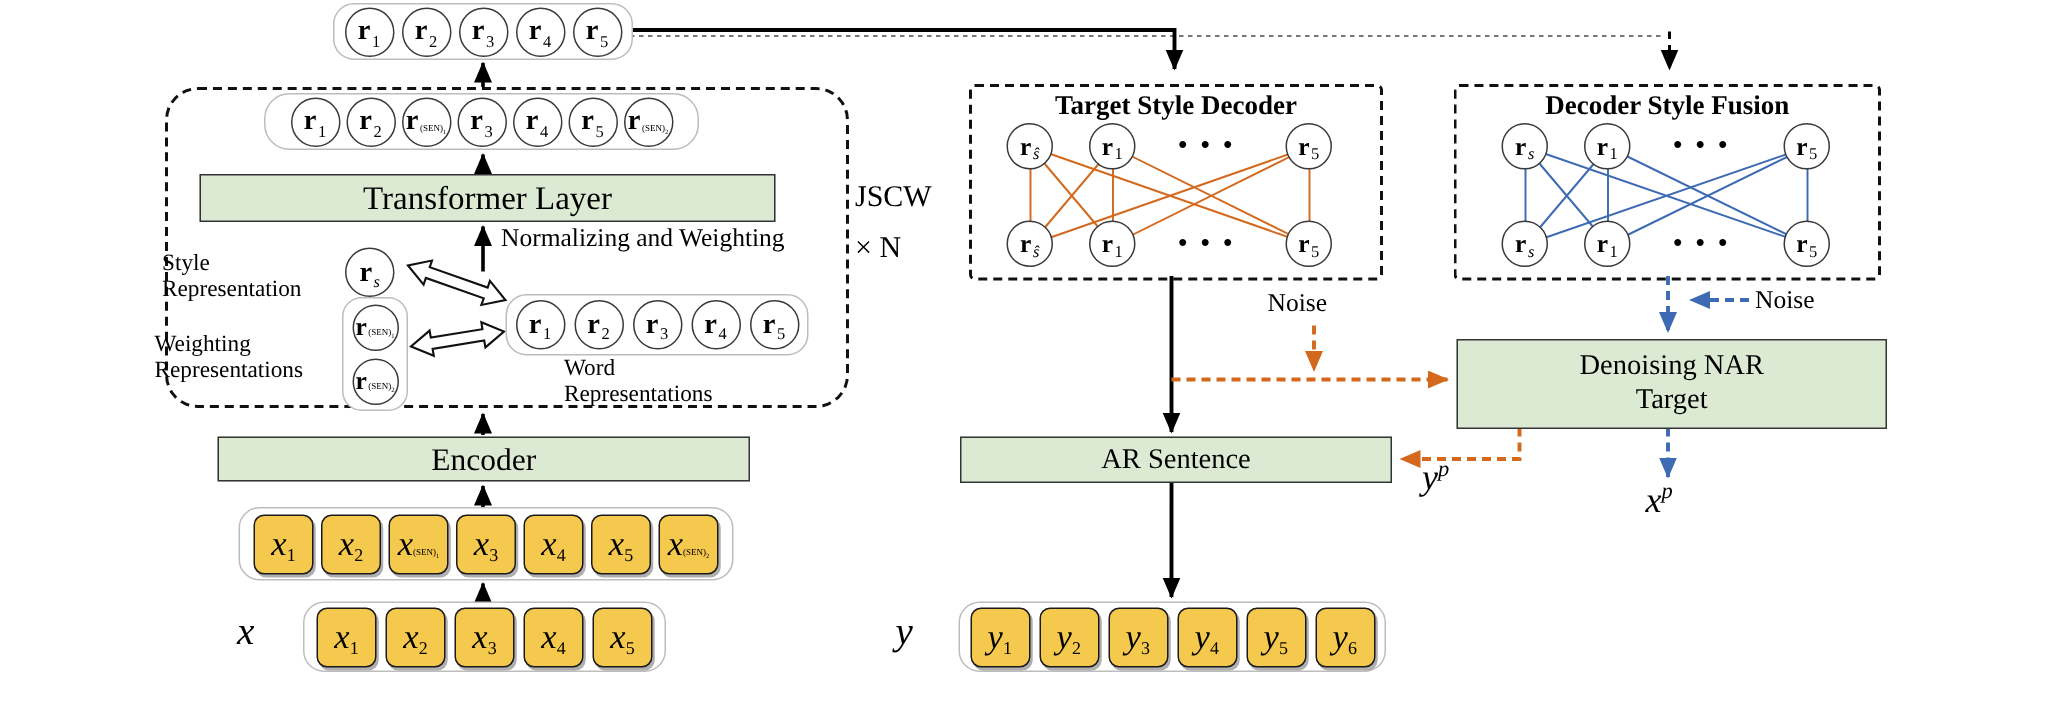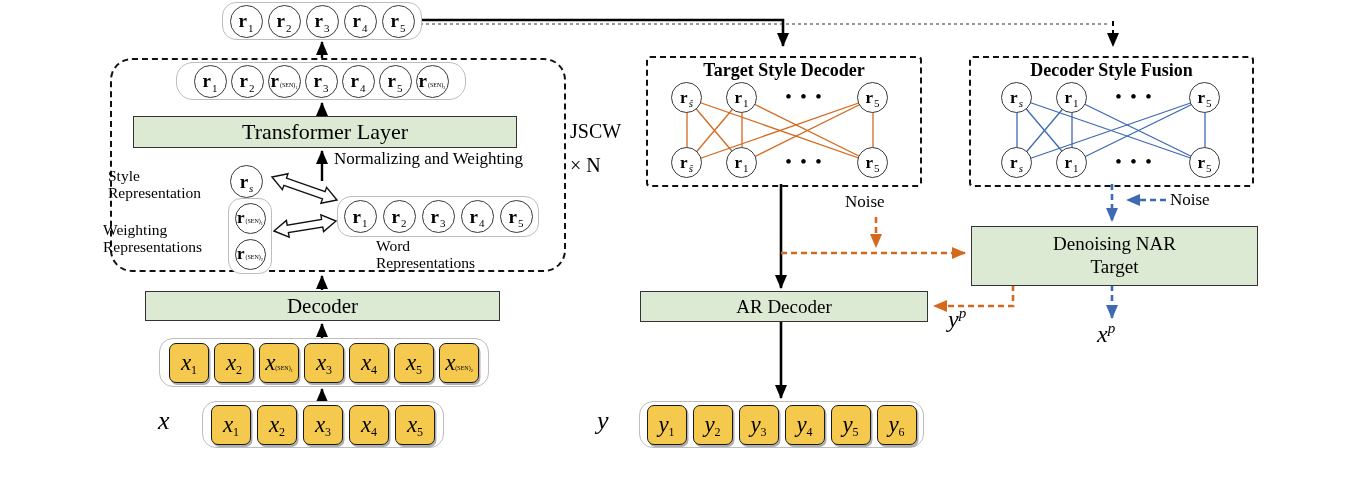--- a/index.html
+++ b/index.html
@@ -212,21 +212,21 @@
         <b>r</b>
         <span class="rsb">5</span>
       </span>
 </div>
 <div class="abs title-sm" style="left:376px;top:237px;width:150px;">
   <div>Word</div>
   <div>Representations</div>
 </div>
 
 <div class="abs box-green" style="left:145px;top:291px;width:353px;height:28px;font-size:21px;">
-  <span>Decoder</span>
+  <span>Encoder</span>
 </div>
 
 <div class="abs pill rowbox" style="left:159px;top:338px;width:328px;height:47px;gap:5px;">
   <span class="tok">
         <i>x</i>
         <span class="tsb">1</span>
       </span>
   <span class="tok">
         <i>x</i>
         <span class="tsb">2</span>
@@ -339,21 +339,21 @@
 
 <span class="abs" style="left:845px;top:192px;font-size:17px;">Noise</span>
 <span class="abs" style="left:1170px;top:190px;font-size:17px;">Noise</span>
 
 <div class="abs box-green" style="left:971px;top:226px;width:285px;height:58px;font-size:19px;line-height:1.2;">
   <div>Denoising NAR</div>
   <div>Target</div>
 </div>
 
 <div class="abs box-green" style="left:640px;top:291px;width:286px;height:29px;font-size:19px;">
-  <span>AR Decoder</span>
+  <span>AR Sentence</span>
 </div>
 
 <span class="abs" style="left:948px;top:305px;font-size:24px;"><i>y</i><span class="suplbl">p</span></span>
 <span class="abs" style="left:1097px;top:320px;font-size:24px;"><i>x</i><span class="suplbl">p</span></span>
 
 <span class="abs mathlbl" style="left:597px;top:406px;">y</span>
 <div class="abs pill rowbox" style="left:639px;top:401px;width:283px;height:45px;gap:6px;">
   <span class="tok">
         <i>y</i>
         <span class="tsb">1</span>

